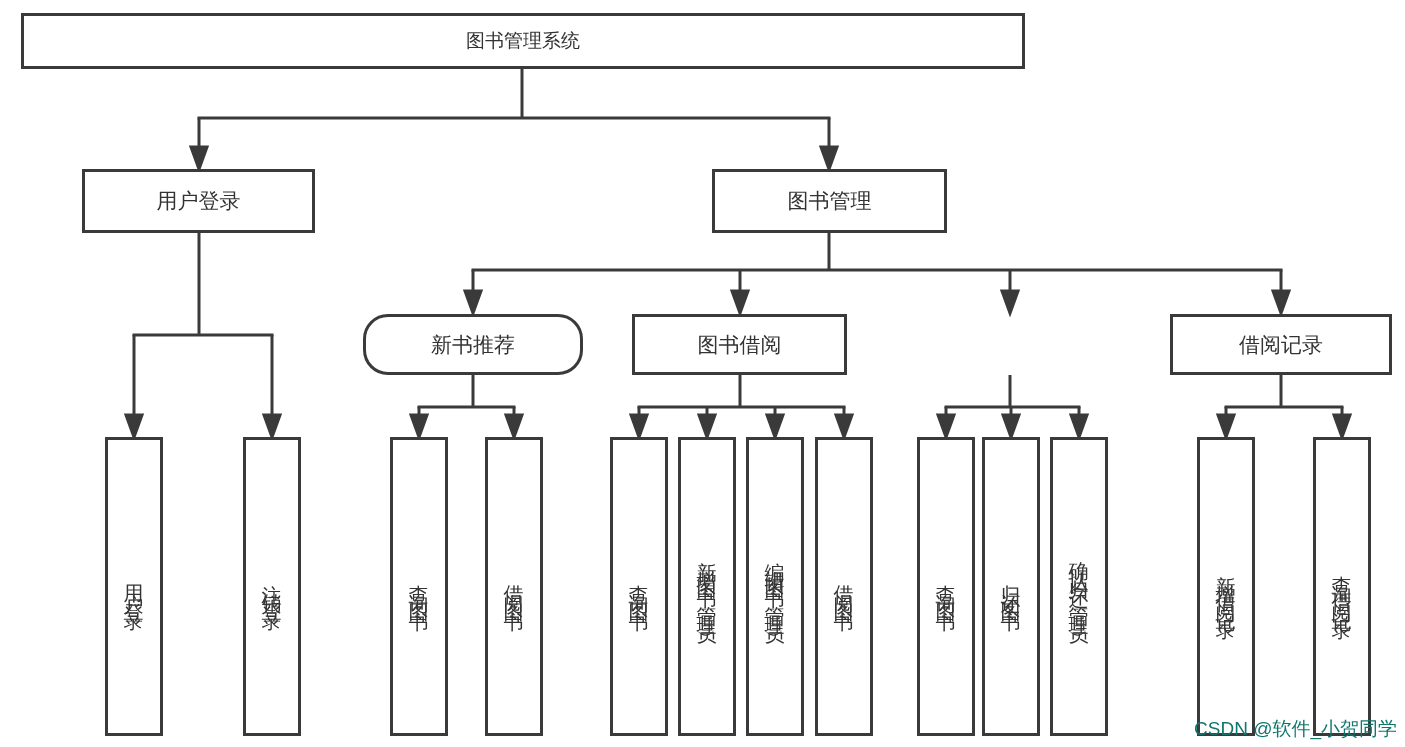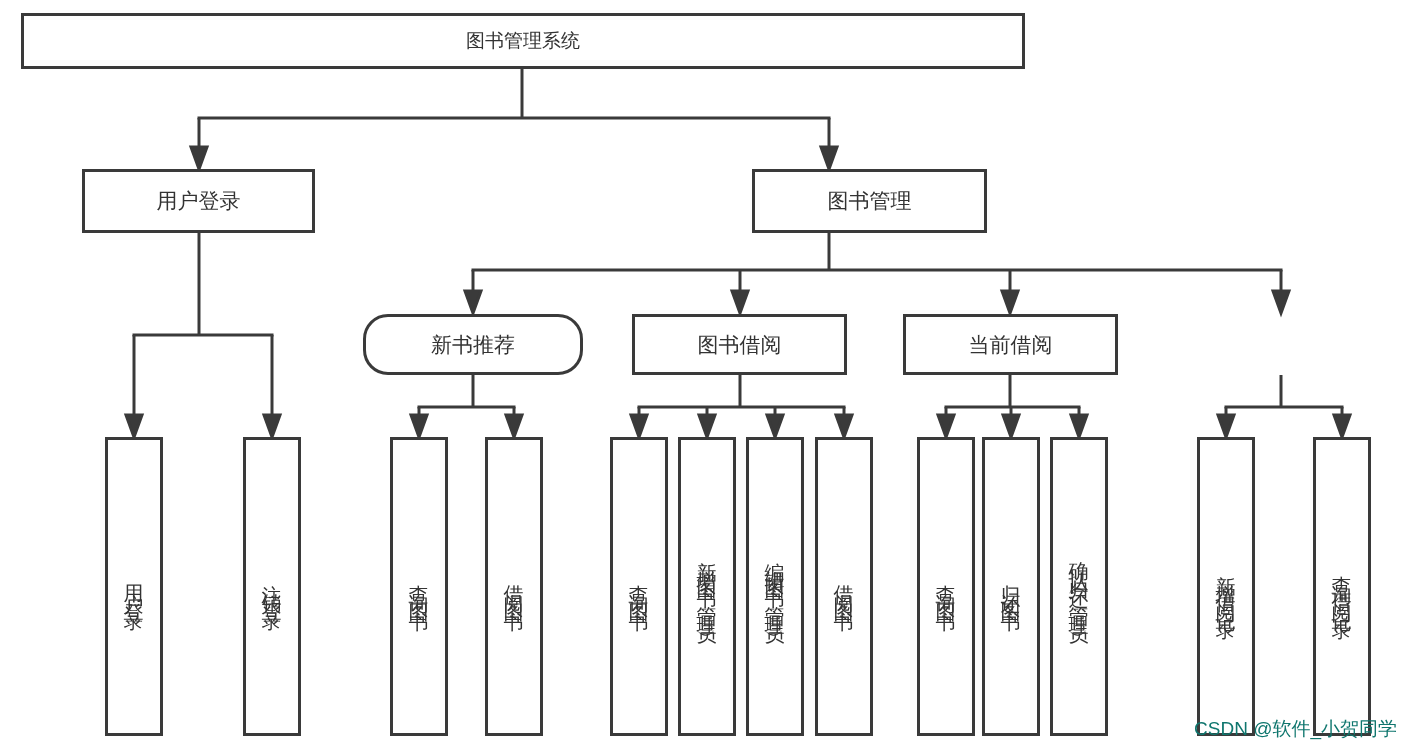--- a/index.html
+++ b/index.html
@@ -124,32 +124,32 @@
     </g>
   </svg>
 
   <div class="node root" style="left:21px; top:13px; width:1004px; height:56px;">
     <span>图书管理系统</span>
   </div>
 
   <div class="node lvl2" style="left:82px; top:169px; width:233px; height:64px;">
     <span>用户登录</span>
   </div>
-  <div class="node lvl2" style="left:712px; top:169px; width:235px; height:64px;margin-left:40px;">
+  <div class="node lvl2" style="left:712px; top:169px; width:235px; height:64px;">
     <span>图书管理</span>
   </div>
 
   <div class="node lvl3" style="left:363px; top:314px; width:220px; height:61px;border-radius:25px;">
     <span>新书推荐</span>
   </div>
   <div class="node lvl3" style="left:632px; top:314px; width:215px; height:61px;font-family:Liberation Mono, monospace;">
     <span>图书借阅</span>
   </div>
-  <div class="node lvl3" style="left:903px; top:314px; width:215px; height:61px;">
-    <span>当前借阅</span>
+  <div class="node lvl3" style="left:1170px; top:314px; width:222px; height:61px;">
+    <span>借阅记录</span>
   </div>
 
   <div class="node leaf" style="left:105px; top:437px; width:58px; height:299px;">
     <span>用户登录</span>
   </div>
   <div class="node leaf" style="left:243px; top:437px; width:58px; height:299px;">
     <span>注销登录</span>
   </div>
   <div class="node leaf" style="left:390px; top:437px; width:58px; height:299px;">
     <span>查询图书</span>

